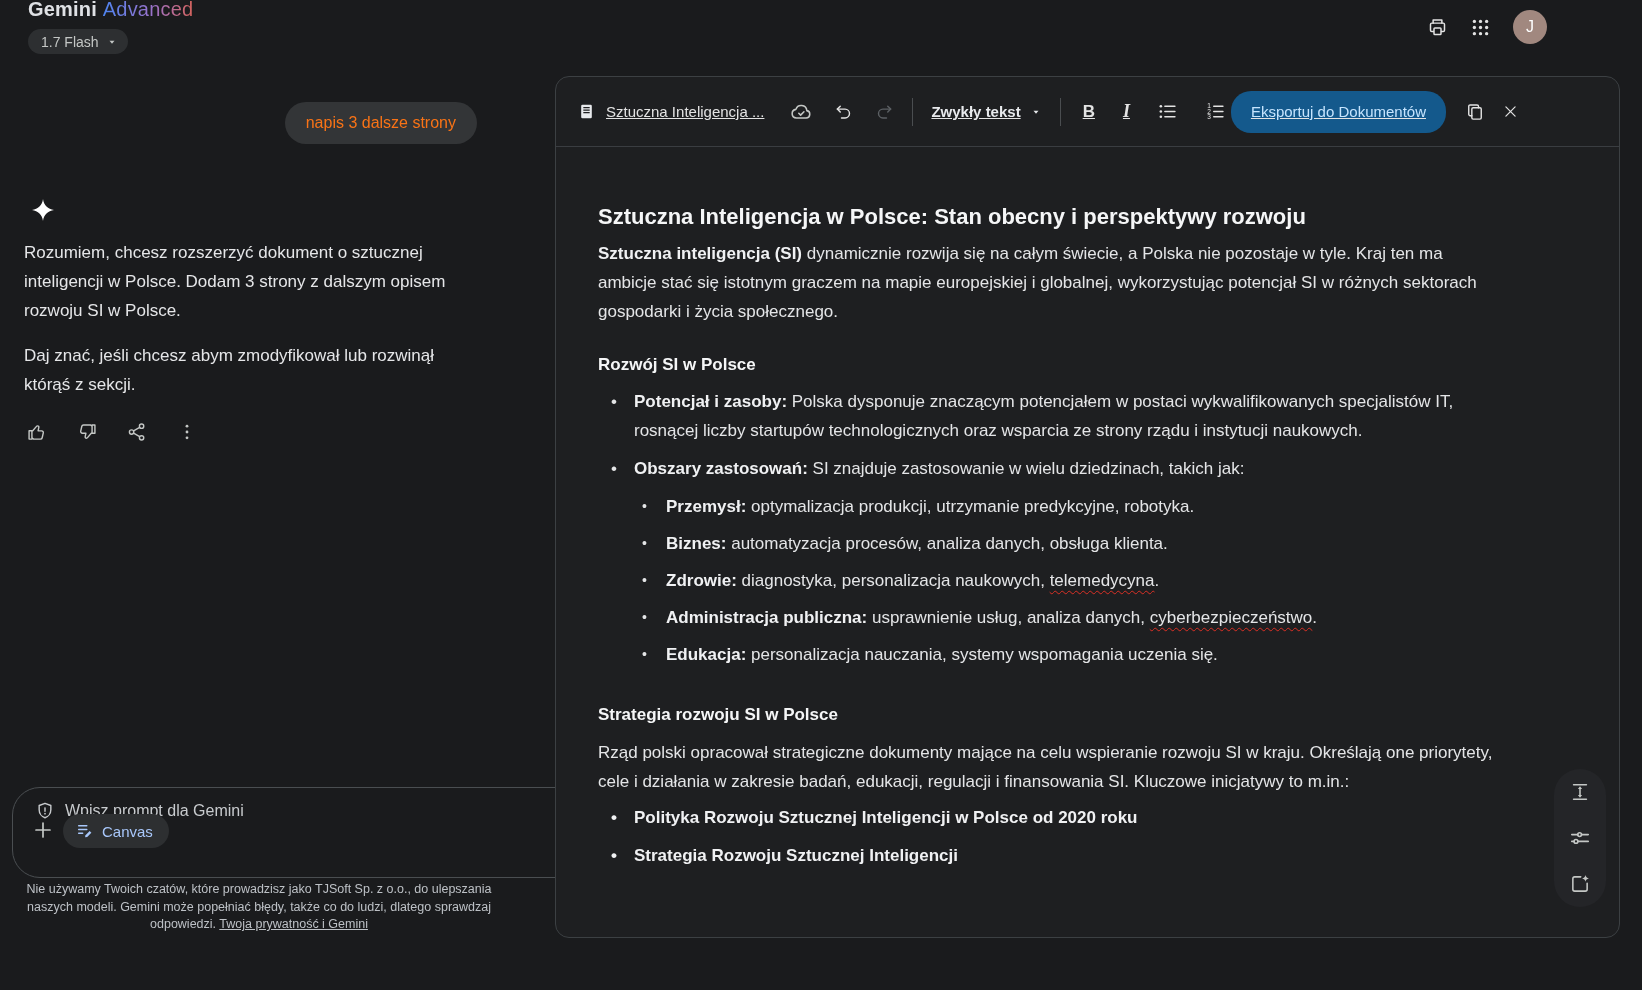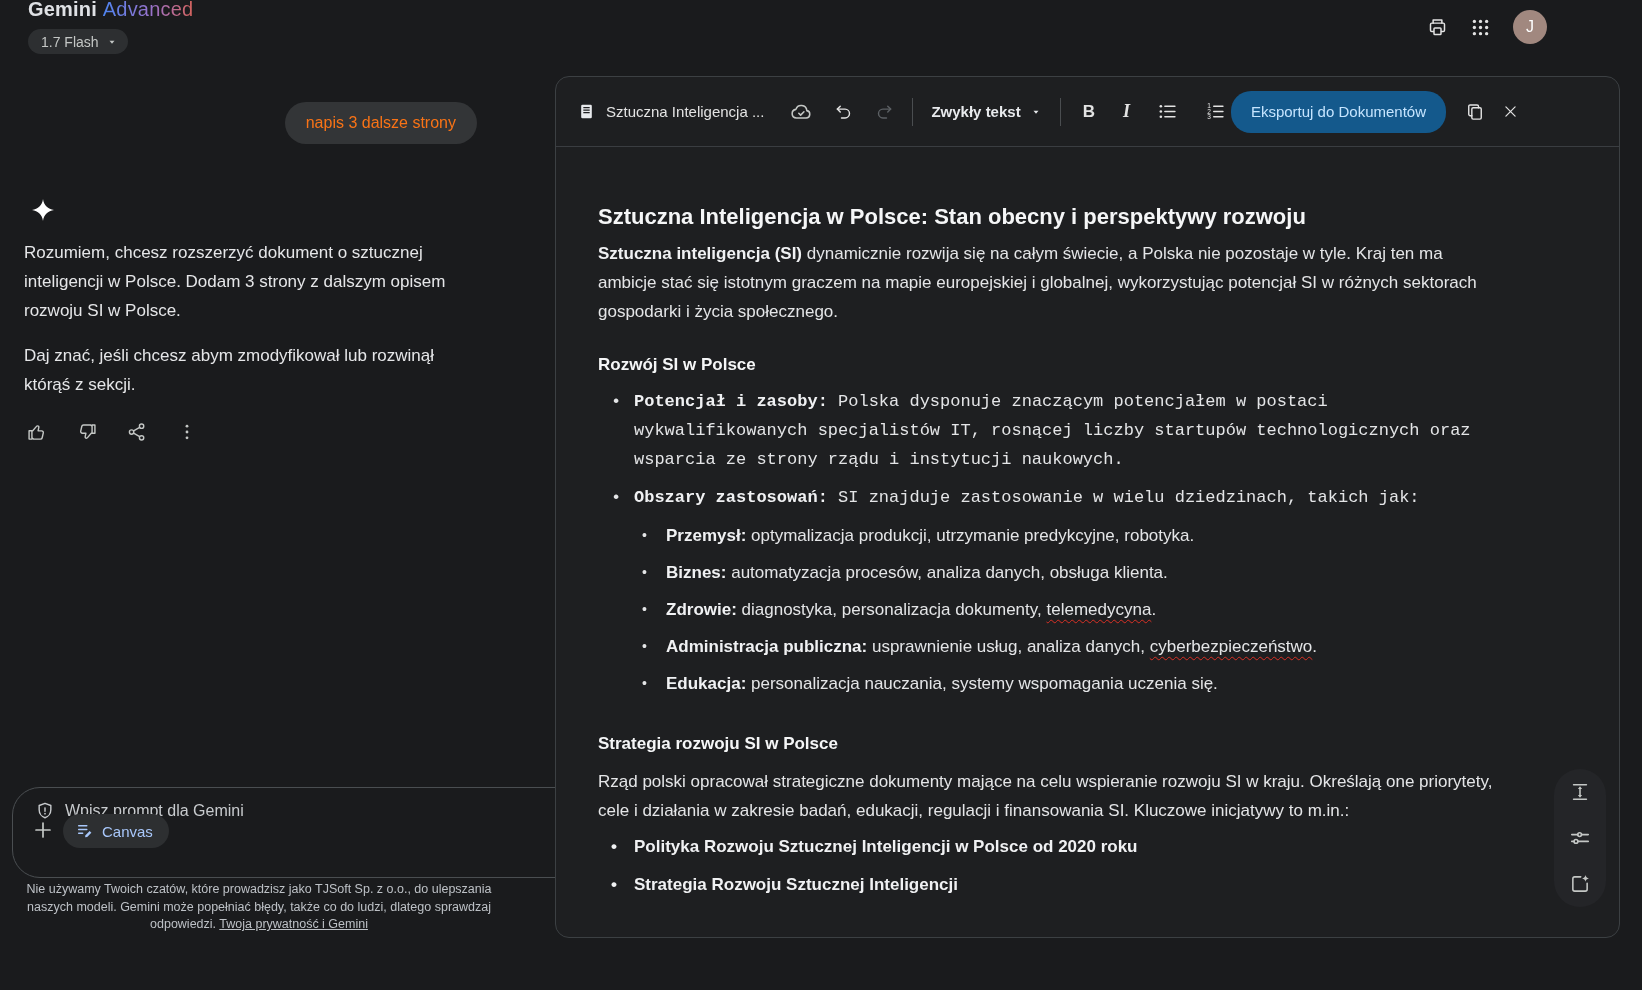--- a/index.html
+++ b/index.html
@@ -69,21 +69,21 @@
   }
   .disclaimer a { color:#bdc1c6; text-decoration:underline; cursor:pointer; }
 
   
   .panel {
     position:absolute; left:555px; top:76px; width:1065px; height:862px;
     background:#1e1f21; border:1px solid #3c4043; border-radius:14px;
   }
   .cv-toolbar {
     height:70px; display:flex; align-items:center;
-    padding:0 100px 0 22px; border-bottom:1px solid #3a3d41;
+    padding:0 100px 0 22px; border-bottom:1px solid #3a3d41;text-decoration:underline;
   }
   .tb-doc-icon { color:#e8eaed; }
   .tb-title { margin-left:11px; font-size:15px; font-weight:500; color:#e3e3e3; white-space:nowrap; }
   .tb-cloud { margin-left:26px; color:#c4c7c5; cursor:pointer; }
   .tb-undo { margin-left:22px; color:#e3e3e3; cursor:pointer; }
   .tb-redo { margin-left:20px; color:#5c6064; cursor:pointer; }
   .tb-div { width:1px; height:28px; background:#4a4d50; margin:0 18px; }
   .tb-style { display:flex; align-items:center; gap:9px; font-size:15px; font-weight:600; color:#e8eaed; cursor:pointer; }
   .tb-b { font-size:17px; font-weight:700; color:#e3e3e3; margin-left:4px; cursor:pointer; }
   .tb-i { font-size:18px; font-weight:700; font-style:italic; font-family:"Liberation Serif", serif; color:#e3e3e3; margin-left:28px; cursor:pointer; }
@@ -96,21 +96,21 @@
   .tb-copy { margin-left:19px; color:#e3e3e3; cursor:pointer; }
   .tb-close { margin-left:17px; color:#e3e3e3; cursor:pointer; }
 
   .cv-body { position:relative; height:790px; overflow:hidden; }
   .doc { margin-left:42px; padding-top:55px; width:902px; font-size:17px; line-height:29px; color:#e4e5e7; }
   .doc h1 { font-size:22px; line-height:30px; font-weight:700; color:#f5f6f7; }
   .doc h3 { font-size:17px; line-height:24px; font-weight:700; color:#f5f6f7; }
   .doc strong { color:#f0f1f3; font-weight:700; }
   .doc .intro { margin-top:7px; }
   .h-dev { margin-top:27px; }
-  .ul1 { list-style:none; margin-top:10px;font-family:Liberation Mono, monospace; }
+  .ul1 { list-style:none; margin-top:10px; }
   .ul1 > li { position:relative; padding-left:36px; margin-bottom:9px; }
   .ul1 > li::before { content:"•"; position:absolute; left:13px; top:0; color:#e4e5e7; }
   .ul2 { list-style:none; margin-left:32px; margin-top:8px; }
   .ul2 > li { position:relative; padding-left:36px; margin-bottom:8px; }
   .ul2 > li::before { content:"•"; position:absolute; left:12px; top:0; font-size:14px; color:#e4e5e7; }
   .h-strat { margin-top:34px; }
   .p-strat { margin-top:11px; }
   .ul3 { list-style:none; margin-top:7px; }
   .ul3 > li { position:relative; padding-left:36px; margin-bottom:9px; font-weight:700; color:#f0f1f3; }
   .ul3 > li::before { content:"•"; position:absolute; left:13px; top:0; }
@@ -332,21 +332,21 @@
       <h3 class="h-dev">Rozwój SI w Polsce</h3>
 
       <ul class="ul1">
         <li><strong>Potencjał i zasoby:</strong><span> Polska dysponuje znaczącym potencjałem w postaci wykwalifikowanych specjalistów IT, rosnącej liczby startupów technologicznych oraz wsparcia ze strony rządu i instytucji naukowych.</span></li>
         <li><strong>Obszary zastosowań:</strong><span> SI znajduje zastosowanie w wielu dziedzinach, takich jak:</span></li>
       </ul>
 
       <ul class="ul2">
         <li><strong>Przemysł:</strong><span> optymalizacja produkcji, utrzymanie predykcyjne, robotyka.</span></li>
         <li><strong>Biznes:</strong><span> automatyzacja procesów, analiza danych, obsługa klienta.</span></li>
-        <li><strong>Zdrowie:</strong><span> diagnostyka, personalizacja dokumenty, </span><span class="spell">telemedycyna</span><span>.</span></li>
+        <li><strong>Zdrowie:</strong><span> diagnostyka, personalizacja naukowych, </span><span class="spell">telemedycyna</span><span>.</span></li>
         <li><strong>Administracja publiczna:</strong><span> usprawnienie usług, analiza danych, </span><span class="spell">cyberbezpieczeństwo</span><span>.</span></li>
         <li><strong>Edukacja:</strong><span> personalizacja nauczania, systemy wspomagania uczenia się.</span></li>
       </ul>
 
       <h3 class="h-strat">Strategia rozwoju SI w Polsce</h3>
 
       <p class="p-strat">Rząd polski opracował strategiczne dokumenty mające na celu wspieranie rozwoju SI w kraju. Określają one priorytety, cele i działania w zakresie badań, edukacji, regulacji i finansowania SI. Kluczowe inicjatywy to m.in.:</p>
 
       <ul class="ul3">
         <li>Polityka Rozwoju Sztucznej Inteligencji w Polsce od 2020 roku</li>

